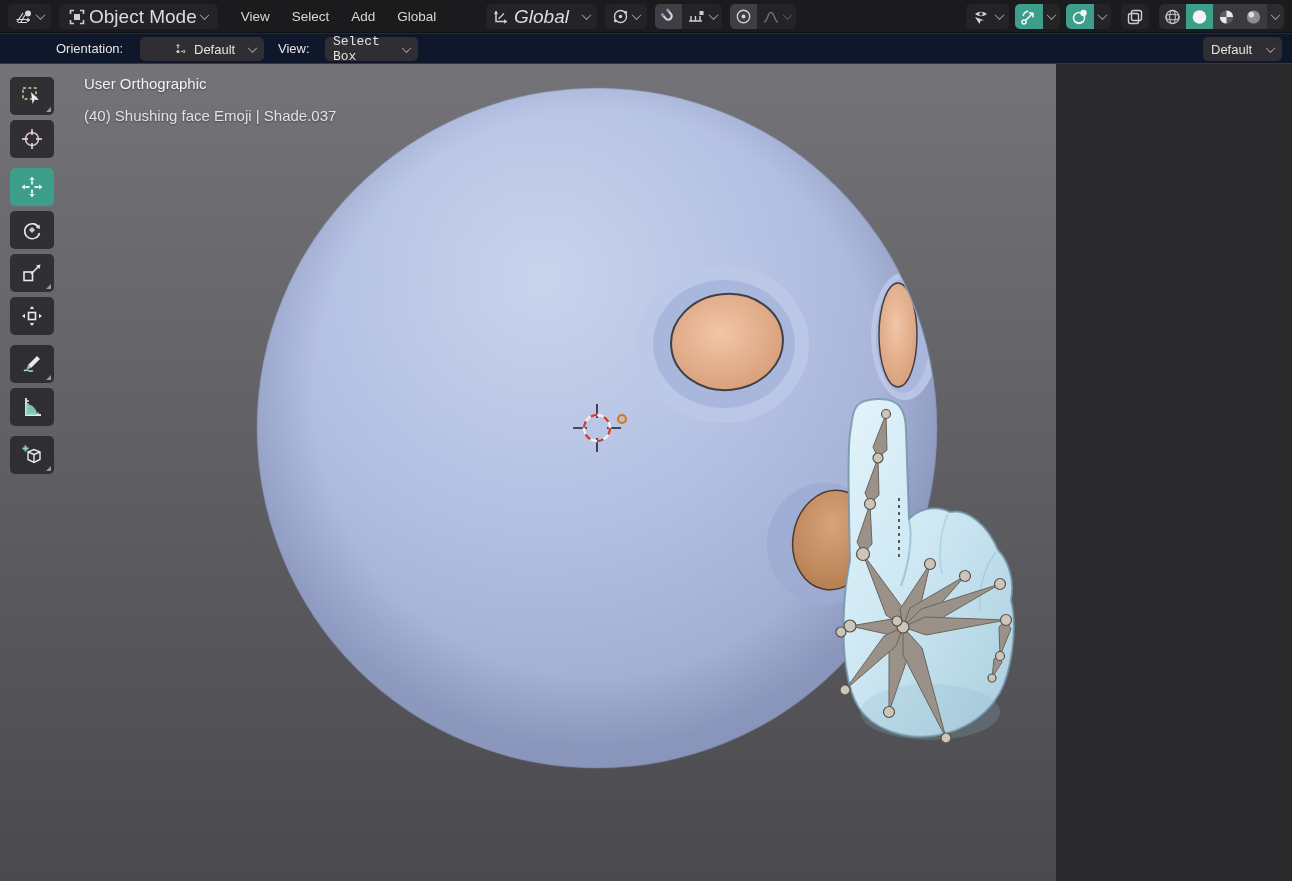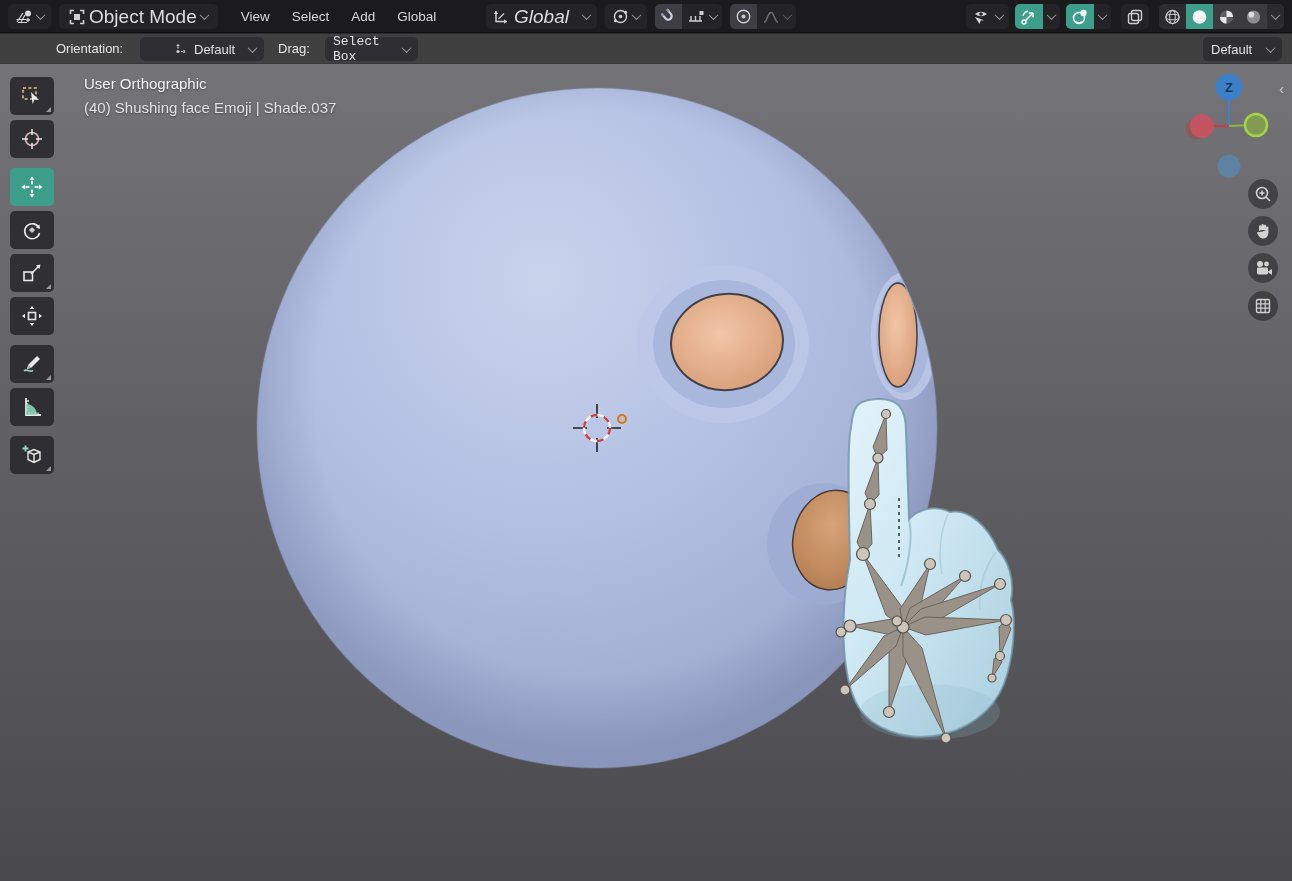--- a/index.html
+++ b/index.html
@@ -17,32 +17,32 @@
   .menu-item { color:#d8d8d8; font-size:13.5px; padding:4px 9px; border-radius:4px; cursor:pointer; }
   .chev { width:7px; height:7px; border-right:1.6px solid #9c9c9c; border-bottom:1.6px solid #9c9c9c; transform:rotate(45deg) translate(-1px,-1px); flex:0 0 auto; }
   .seg { display:flex; align-items:center; background:#242428; border-radius:5px; height:25px; overflow:hidden; }
   .seg .btn { display:flex; align-items:center; justify-content:center; height:25px; padding:0 5px; cursor:pointer; }
   .seg .btn.pressed { background:#3e3e44; }
   .seg .btn.active { background:#3d9e8c; }
   .seg .btn.dim { opacity:.45; }
   .iconbtn { display:flex; align-items:center; justify-content:center; width:28px; height:25px; background:#242428; border-radius:5px; cursor:pointer; }
 
   
-  .toolrow { position:absolute; left:0; top:34px; width:100%; height:30px; background:#404040; border-bottom:1px solid #39393c; }
+  .toolrow { position:absolute; left:0; top:34px; width:100%; height:30px; background:#0f172a; border-bottom:1px solid #39393c; }
   .toolrow .label { position:absolute; top:0; height:30px; line-height:30px; color:#e6e6e6; font-size:13px; }
   .drop { position:absolute; top:3px; height:24px; display:flex; align-items:center; gap:6px; background:#2e2e33; border-radius:5px; padding:0 8px; color:#e3e3e3; font-size:13px; cursor:pointer; }
   .drop .grow { flex:1; }
 
   
-  .viewport { position:absolute; left:0; top:64px; width:1292px; height:817px;
+  .viewport { position:absolute; left:0; top:64px; width:1056px; height:817px;
     background:linear-gradient(180deg,#747478 0%, #646468 38%, #4a4a4e 100%); overflow:hidden; }
   .scene { position:absolute; left:0; top:0; }
   .vp-text { position:absolute; left:84px; top:11px; pointer-events:none; }
   .vp-text .l1 { color:#f4f4f4; font-size:15px; text-shadow:0 1px 2px rgba(0,0,0,.4); }
-  .vp-text .l2 { color:#e2e2e2; font-size:15px; margin-top:7px; text-shadow:0 1px 2px rgba(0,0,0,.4); }
+  .vp-text .l2 { color:#e2e2e2; font-size:15px; margin-top:15px; text-shadow:0 1px 2px rgba(0,0,0,.4); }
 
   
   .tools { position:absolute; left:10px; top:13px; display:flex; flex-direction:column; }
   .tgroup { display:flex; flex-direction:column; gap:5px; margin-bottom:10px; }
   .tool { position:relative; width:44px; height:38px; background:rgba(43,43,47,.93); border-radius:5px; display:flex; align-items:center; justify-content:center; cursor:pointer; }
   .tool.active { background:#3d9e8c; }
   .tool.more::after { content:""; position:absolute; right:3px; bottom:3px; border-left:5px solid transparent; border-bottom:5px solid #9a9a9a; }
 
   
   .gizmo { position:absolute; left:1179px; top:6px; width:100px; height:112px; cursor:pointer; }
@@ -231,21 +231,21 @@
       <span>
         <svg width="15" height="15" viewBox="0 0 15 15">
           <circle cx="5" cy="9.5" r="1.6" fill="#cfcfcf"></circle>
           <path d="M5 6.5 V2.5 M5 2.5 l-1.6 2 M5 2.5 l1.6 2" stroke="#cfcfcf" stroke-width="1.2" fill="none" stroke-dasharray="2 1.4"></path>
           <path d="M8 9.5 H12 M12 9.5 l-2 -1.6 M12 9.5 l-2 1.6" stroke="#cfcfcf" stroke-width="1.2" fill="none" stroke-dasharray="2 1.4"></path>
         </svg>
       </span>
       <span class="grow">Default</span>
       <span class="chev"></span>
     </div>
-    <span class="label" style="left:278px;">Drag:</span>
+    <span class="label" style="left:278px;">View:</span>
     <div class="drop" style="left:325px; width:93px;font-family:Liberation Mono, monospace;">
       <span class="grow">Select Box</span>
       <span class="chev"></span>
     </div>
     <div class="drop" style="left:1203px; width:79px;">
       <span class="grow">Default</span>
       <span class="chev"></span>
     </div>
   </div>
 

